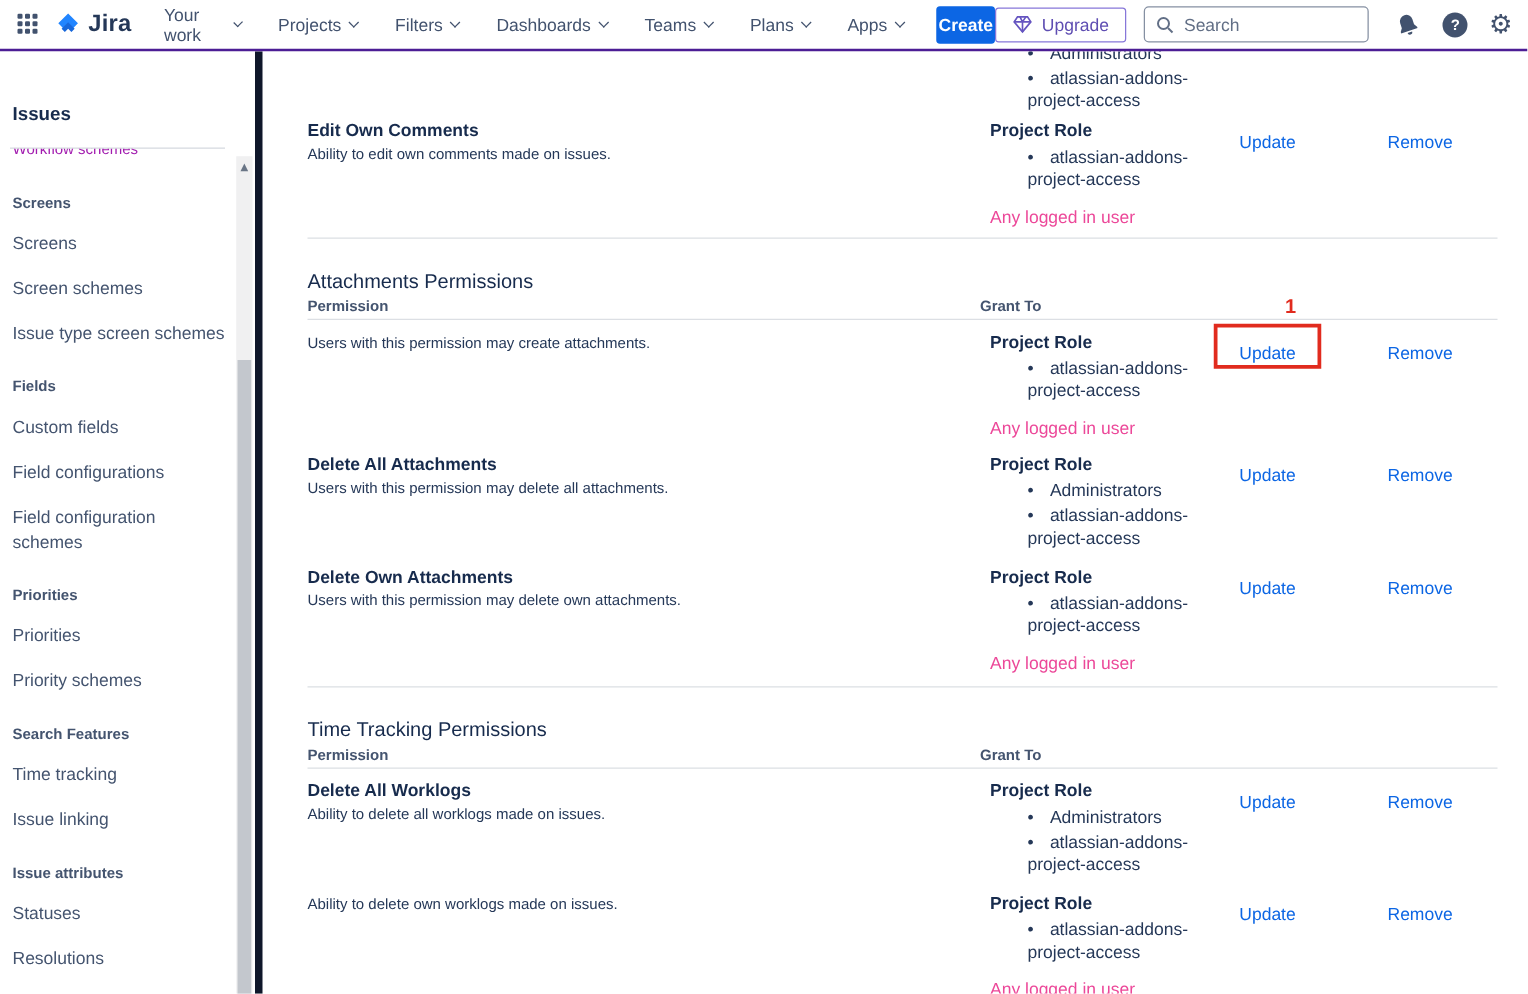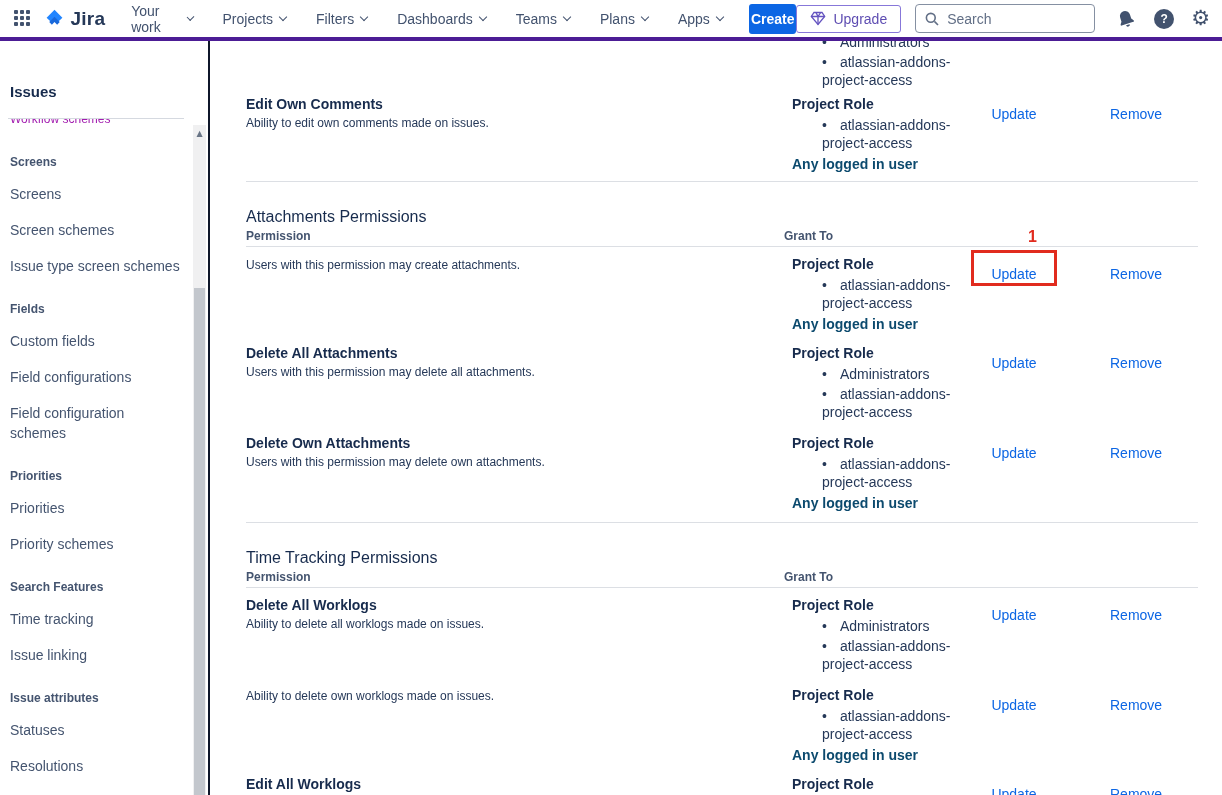--- a/index.html
+++ b/index.html
@@ -1,20 +1,20 @@
 <!DOCTYPE html>
 <html><head>
 <meta charset="utf-8">
 <style>
   * { box-sizing: border-box; margin: 0; padding: 0; }
   html, body { width: 1222px; height: 795px; overflow: hidden; background: #fff;
     font-family: "Liberation Sans", "DejaVu Sans", sans-serif; color: #172B4D; }
 
   
-  .topnav { height: 41px; border-bottom: 4px solid #4c1d95; display: flex; align-items: center;
+  .topnav { height: 41px; border-bottom: 2px solid #4c1d95; display: flex; align-items: center;
     padding: 0 12px 0 14px; background: #fff; position: relative; z-index: 5; }
   .appgrid { width: 18px; height: 18px; display: grid; grid-template-columns: repeat(3, 4px);
     grid-template-rows: repeat(3, 4px); gap: 2px; cursor: pointer; margin-right: 12px; }
   .appgrid span { width: 4px; height: 4px; background: #42526E; border-radius: 1px; }
   .logo { display: flex; align-items: center; gap: 6px; margin-right: 26px; }
   .logo-text { font-size: 19px; font-weight: 600; color: #253858; letter-spacing: .2px; }
   .menus { display: flex; align-items: center; gap: 30px; }
   .menu-item { font-size: 14px; color: #42526E; font-weight: 500; cursor: pointer; display: flex; align-items: center; }
   .chev { width: 6px; height: 6px; border-right: 1.7px solid #42526E; border-bottom: 1.7px solid #42526E;
     transform: rotate(45deg); display: inline-block; margin-left: 7px; margin-top: -3px; }
@@ -31,21 +31,21 @@
   .nav-icons { display: flex; align-items: center; gap: 17px; }
   .icon-btn { cursor: pointer; display: flex; align-items: center; justify-content: center; }
   .help-circle { width: 20px; height: 20px; border-radius: 50%; background: #42526E; color: #fff;
     font-size: 12px; font-weight: 700; display: flex; align-items: center; justify-content: center; }
   .gear-glyph { font-family: "DejaVu Sans", sans-serif; font-size: 21px; color: #42526E; line-height: 1; }
 
   
   .shell { display: flex; height: 754px; }
 
   
-  .sidebar { width: 210px; border-right: 2px solid #0f172a; position: relative; flex: none; }
+  .sidebar { width: 210px; border-right: 6px solid #0f172a; position: relative; flex: none; }
   .sb-title { font-size: 15px; font-weight: 600; color: #172B4D; padding: 42px 0 0 10px; }
   .sb-scroll { margin: 18px 24px 0 8px; border-top: 1px solid #d5d9e0; overflow: hidden; height: 660px; }
   .sb-clipped { font-size: 12px; color: #a21caf; line-height: 20px; margin-top: -10px; padding-left: 2px; }
   .sb-header { font-size: 12px; font-weight: 700; color: #44546F; margin: 26px 0 15px; padding-left: 2px; }
   .sb-header:first-of-type { margin-top: 23px; }
   .sb-list { list-style: none; }
   .sb-list li { font-size: 14px; color: #44546F; line-height: 20px; margin-bottom: 16px;
     padding-left: 2px; cursor: pointer; }
   .sb-scrollbar { position: absolute; top: 84px; bottom: 0; right: 2px; width: 13px; background: #f0f0f1; }
   .sb-arrow { display: block; text-align: center; font-size: 8px; color: #697586; padding-top: 4px;
@@ -56,21 +56,21 @@
   .main { flex: 1; padding: 0 24px 0 36px; overflow: hidden; position: relative; }
   .grid-row { display: grid; grid-template-columns: 538px 187px 86px 45px 95px; }
   .prow { padding: 8px 0 3px; }
   .perm-title { font-size: 14px; font-weight: 700; color: #172B4D; line-height: 18px; }
   .perm-desc { font-size: 12px; color: #253858; line-height: 15px; margin-top: 3px; }
   .grant-cell { padding-left: 8px; }
   .grant-role { font-size: 14px; font-weight: 700; color: #172B4D; line-height: 18px; }
   .grant-list { list-style: none; margin-top: 3px; padding-left: 30px; }
   .grant-list li { font-size: 14px; color: #253858; line-height: 18px; margin-bottom: 2px; }
   .grant-list li::before { content: "\2022"; padding-right: 13px; color: #253858; }
-  .grant-any { font-size: 14px; font-weight: 700; color: #0c4a6e; line-height: 18px; margin-top: 3px; }
+  .grant-any { font-size: 14px; font-weight: 400; color: #ec4899; line-height: 18px; margin-top: 12px; }
   .link-cell { padding-top: 10px; text-align: center; position: relative; }
   .link-cell.remove { text-align: left; padding-left: 8px; }
   .action-link { color: #0C66E4; font-size: 14px; text-decoration: none; cursor: pointer; }
   .divider { border-bottom: 1px solid #dcdfe4; }
   .section-title { font-size: 16px; font-weight: 500; color: #172B4D; line-height: 22px; margin-top: 24px; }
   .thead { padding-bottom: 2px; border-bottom: 1px solid #dcdfe4; }
   .thead .th { font-size: 12px; font-weight: 700; color: #44546F; line-height: 16px; }
   .thead .th.grant { padding-left: 0; }
   .partial-top { margin-top: -8px; }
 

